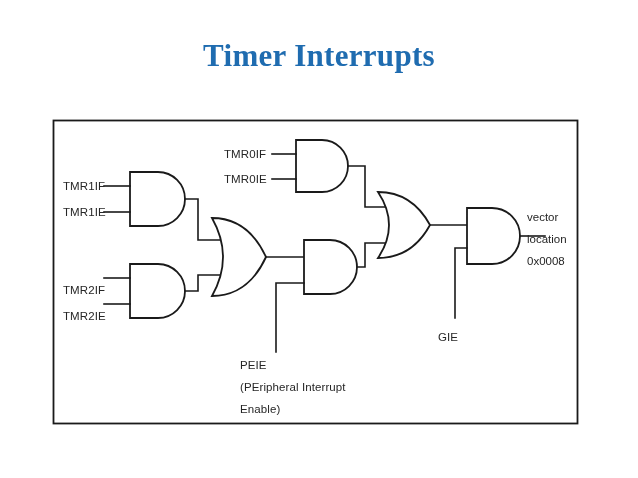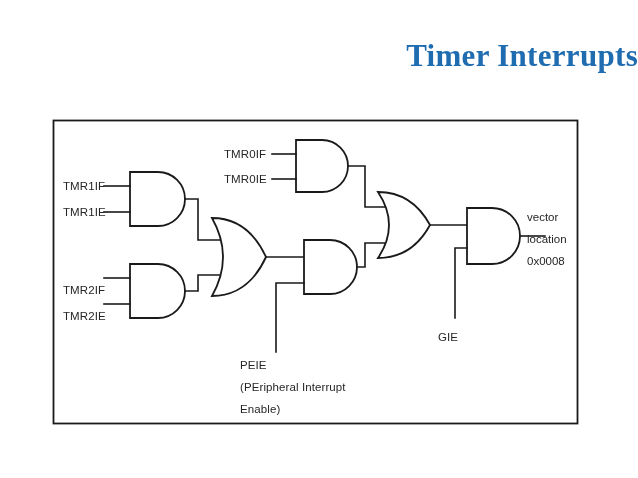--- a/index.html
+++ b/index.html
@@ -17,21 +17,21 @@
   #slide {
     position: absolute;
     inset: 0;
     background: #ffffff;
   }
   #slide-title {
     position: absolute;
     left: 0;
     top: 38px;
     width: 638px;
-    text-align: right;
+    text-align: center;
     font-family: "Liberation Serif", serif;
     font-weight: bold;
     font-size: 31px;
     letter-spacing: 0.3px;
     color: #1f6cb0;
     white-space: nowrap;
   }
   #diagram-wrap {
     position: absolute;
     left: 0;

